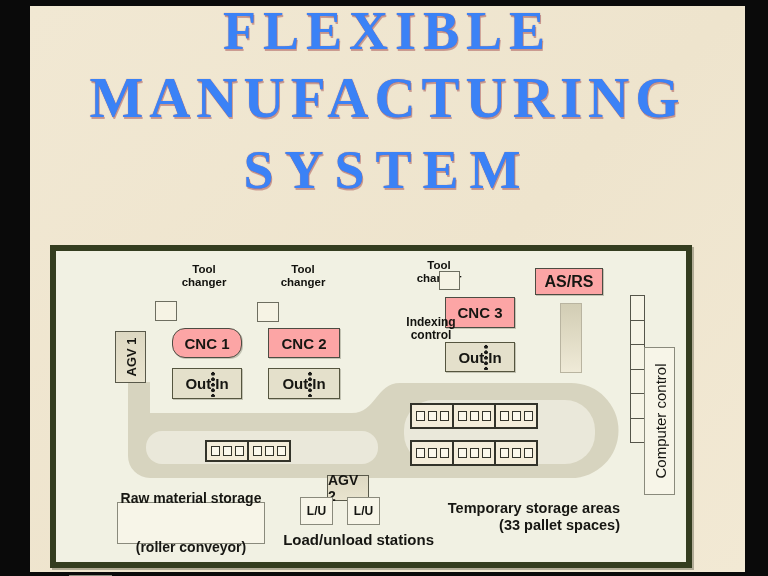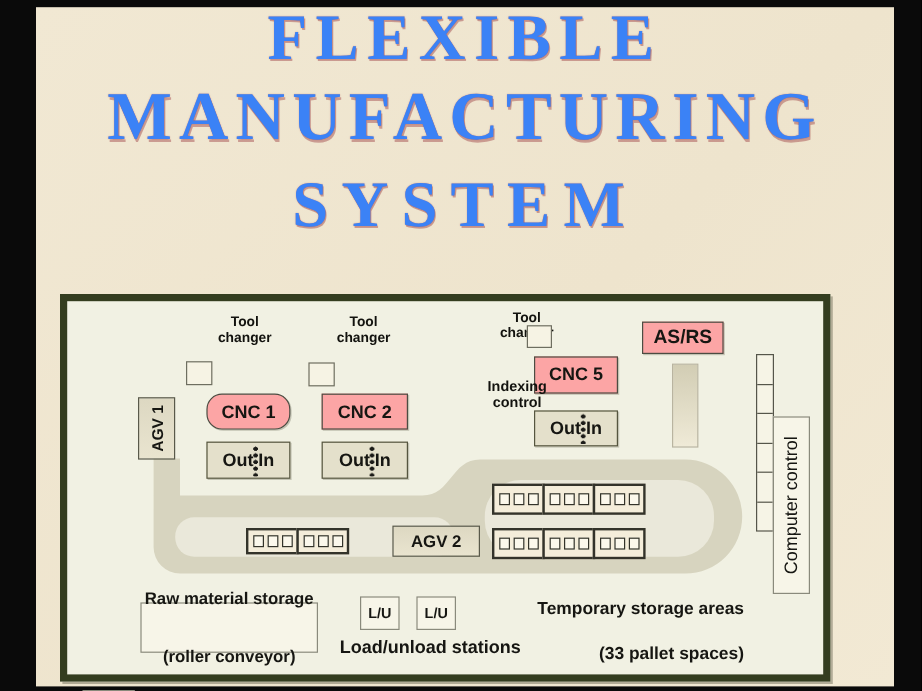--- a/index.html
+++ b/index.html
@@ -68,21 +68,21 @@
 
   <div class="abs lbl" style="left:143px;top:263px;width:50px;">Tool changer</div>
   <div class="abs toolsq" style="left:155px;top:301px;width:22px;height:20px;"></div>
   <div class="abs lbl" style="left:242px;top:263px;width:50px;">Tool changer</div>
   <div class="abs toolsq" style="left:257px;top:302px;width:22px;height:20px;"></div>
   <div class="abs lbl" style="left:378px;top:259px;width:50px;">Tool changer</div>
   <div class="abs toolsq" style="left:439px;top:271px;width:21px;height:19px;"></div>
 
   <div class="abs machine" style="left:172px;top:328px;width:70px;height:30px;border-radius:13px;">CNC 1</div>
   <div class="abs machine" style="left:268px;top:328px;width:72px;height:30px;">CNC 2</div>
-  <div class="abs machine" style="left:445px;top:297px;width:70px;height:31px;">CNC 5</div>
+  <div class="abs machine" style="left:445px;top:297px;width:70px;height:31px;">CNC 3</div>
 
   <div class="abs outin" style="left:172px;top:368px;width:70px;height:31px;">
     <span>Out</span>
     <span class="dots"></span>
     <span>In</span>
   </div>
   <div class="abs outin" style="left:268px;top:368px;width:72px;height:31px;">
     <span>Out</span>
     <span class="dots"></span>
     <span>In</span>
@@ -159,30 +159,30 @@
         <i class="psq"></i>
         <i class="psq"></i>
       </span>
     <span class="pgroup">
         <i class="psq"></i>
         <i class="psq"></i>
         <i class="psq"></i>
       </span>
   </div>
 
-  <div class="abs agv" style="left:327px;top:438px;width:73px;height:26px;font-size:14px;">AGV 2</div>
+  <div class="abs agv" style="left:327px;top:475px;width:42px;height:26px;font-size:14px;">AGV 2</div>
 
   <div class="abs whitebox" style="left:300px;top:497px;width:33px;height:28px;font-size:12px;">L/U</div>
   <div class="abs whitebox" style="left:347px;top:497px;width:33px;height:28px;font-size:12px;">L/U</div>
   <div class="abs" style="left:254px;top:531px;width:180px;text-align:right;font-size:15px;font-weight:600;">Load/unload stations</div>
 
   <div class="abs whitebox" style="left:117px;top:502px;width:148px;height:42px;font-size:14px;line-height:17px;">
     <span>
       <span style="display:block;">Raw material storage</span>
       <span style="display:block;margin-top:32px;">(roller conveyor)</span>
     </span>
   </div>
 
   <div class="abs" style="left:395px;top:500px;width:225px;text-align:right;font-size:14.5px;line-height:17px;font-weight:bold;">
     <span style="display:block;">Temporary storage areas</span>
-    <span style="display:block;margin-top:20px;">(33 pallet spaces)</span>
+    <span style="display:block;">(33 pallet spaces)</span>
   </div>
 </div>
 
 </body></html>

